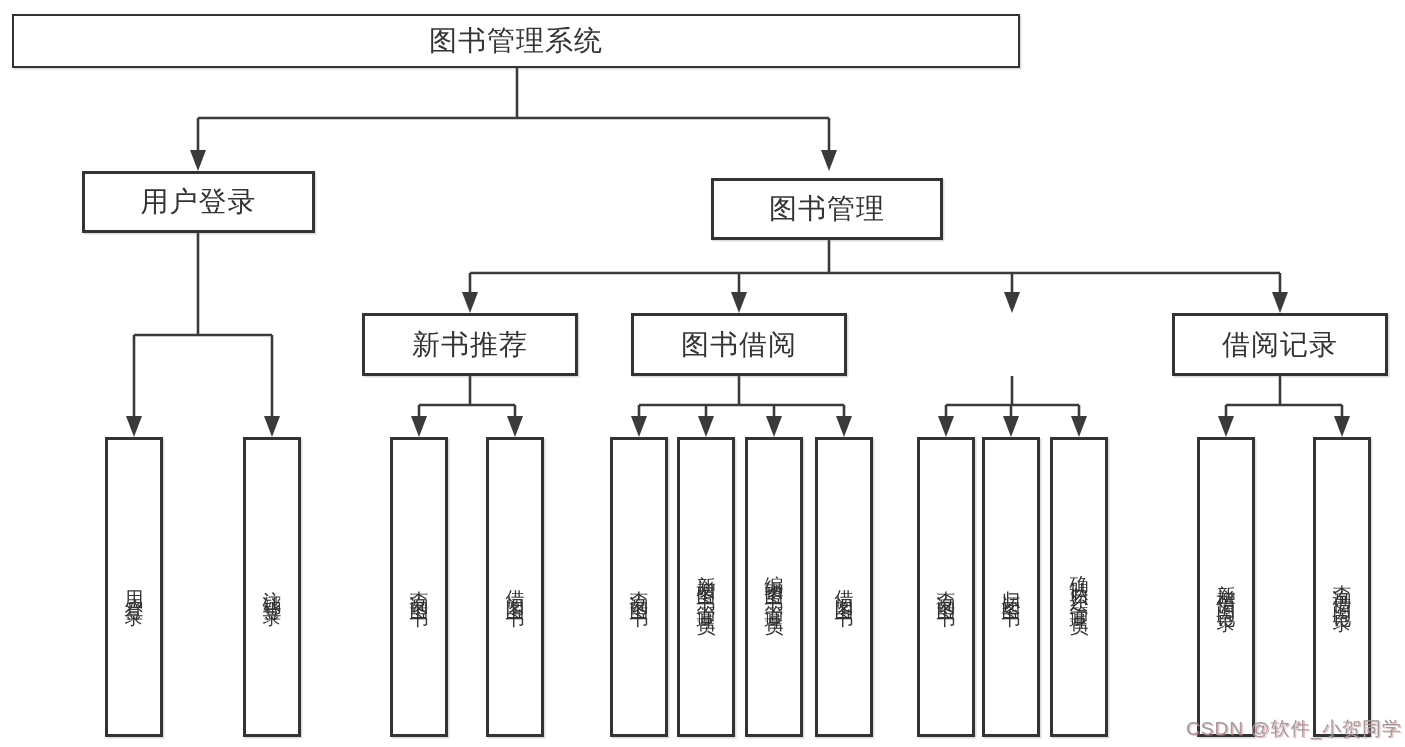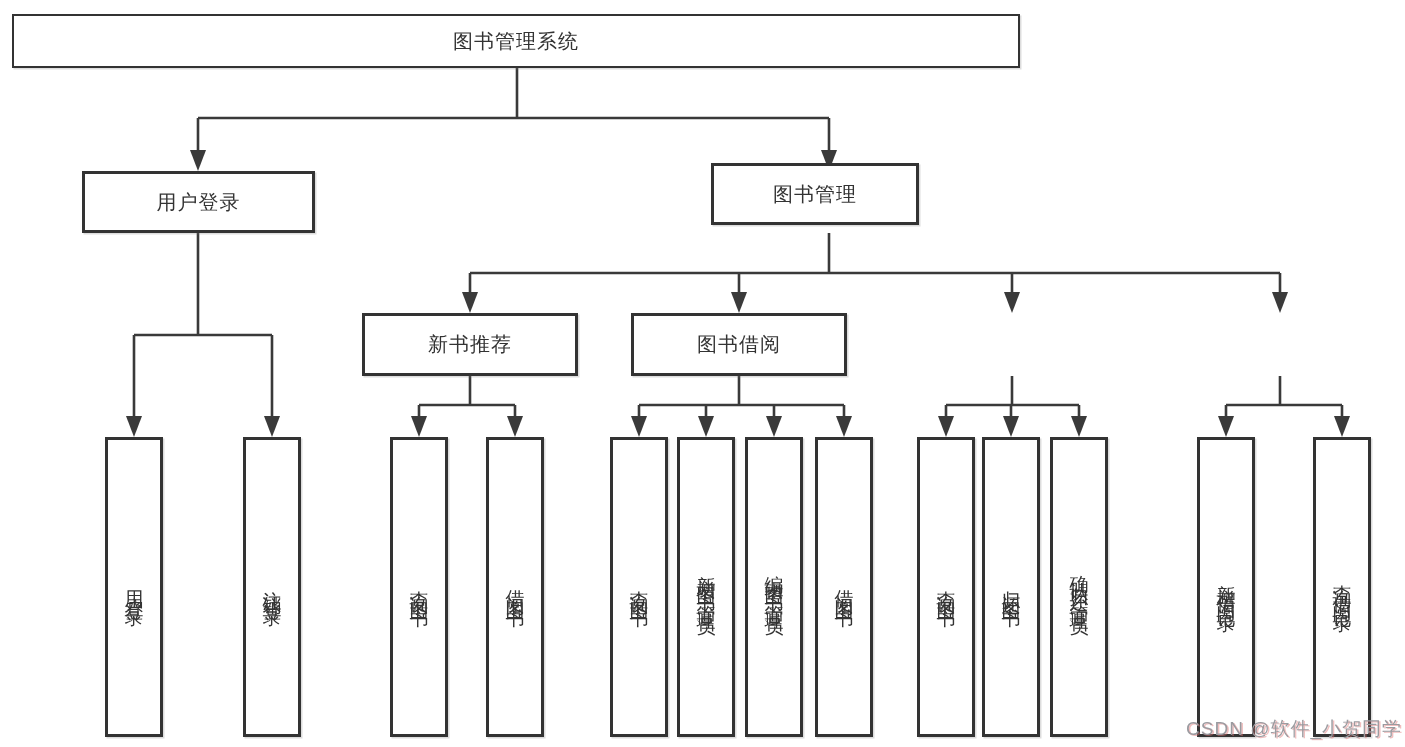--- a/index.html
+++ b/index.html
@@ -20,21 +20,21 @@
   .node {
     position: absolute;
     box-sizing: border-box;
     background: #ffffff;
     border: 3px solid #333333;
     display: flex;
     align-items: center;
     justify-content: center;
     box-shadow: 1.5px 1.5px 0 rgba(120,120,120,0.25);
   }
-  .hbox { font-size: 20px; letter-spacing: 1px; }
+  .hbox { font-size: 28px; letter-spacing: 1px; }
   .root { border-width: 2px; }
   .vbox { font-size: 19px; }
   .vbox .vtext {
     writing-mode: vertical-rl;
     line-height: 1.05;
     letter-spacing: 6px;
     white-space: nowrap;
   }
   .watermark {
     position: absolute;
@@ -95,29 +95,32 @@
     </g>
   </svg>
 
   <div class="node hbox root" style="left:12px;top:14px;width:1008px;height:54px">
     <span>图书管理系统</span>
   </div>
 
   <div class="node hbox" style="left:82px;top:171px;width:233px;height:62px">
     <span>用户登录</span>
   </div>
-  <div class="node hbox" style="left:711px;top:163px;width:208px;height:62px">
+  <div class="node hbox" style="left:711px;top:178px;width:232px;height:62px">
     <span>图书管理</span>
   </div>
 
   <div class="node hbox" style="left:362px;top:313px;width:216px;height:63px">
     <span>新书推荐</span>
   </div>
   <div class="node hbox" style="left:631px;top:313px;width:216px;height:63px">
     <span>图书借阅</span>
+  </div>
+  <div class="node hbox" style="left:1172px;top:313px;width:216px;height:63px">
+    <span>借阅记录</span>
   </div>
 
   <div class="node vbox" style="left:105px;top:437px;width:58px;height:300px">
     <span class="vtext">用户登录</span>
   </div>
   <div class="node vbox" style="left:243px;top:437px;width:58px;height:300px">
     <span class="vtext">注销登录</span>
   </div>
 
   <div class="node vbox" style="left:390px;top:437px;width:58px;height:300px">

